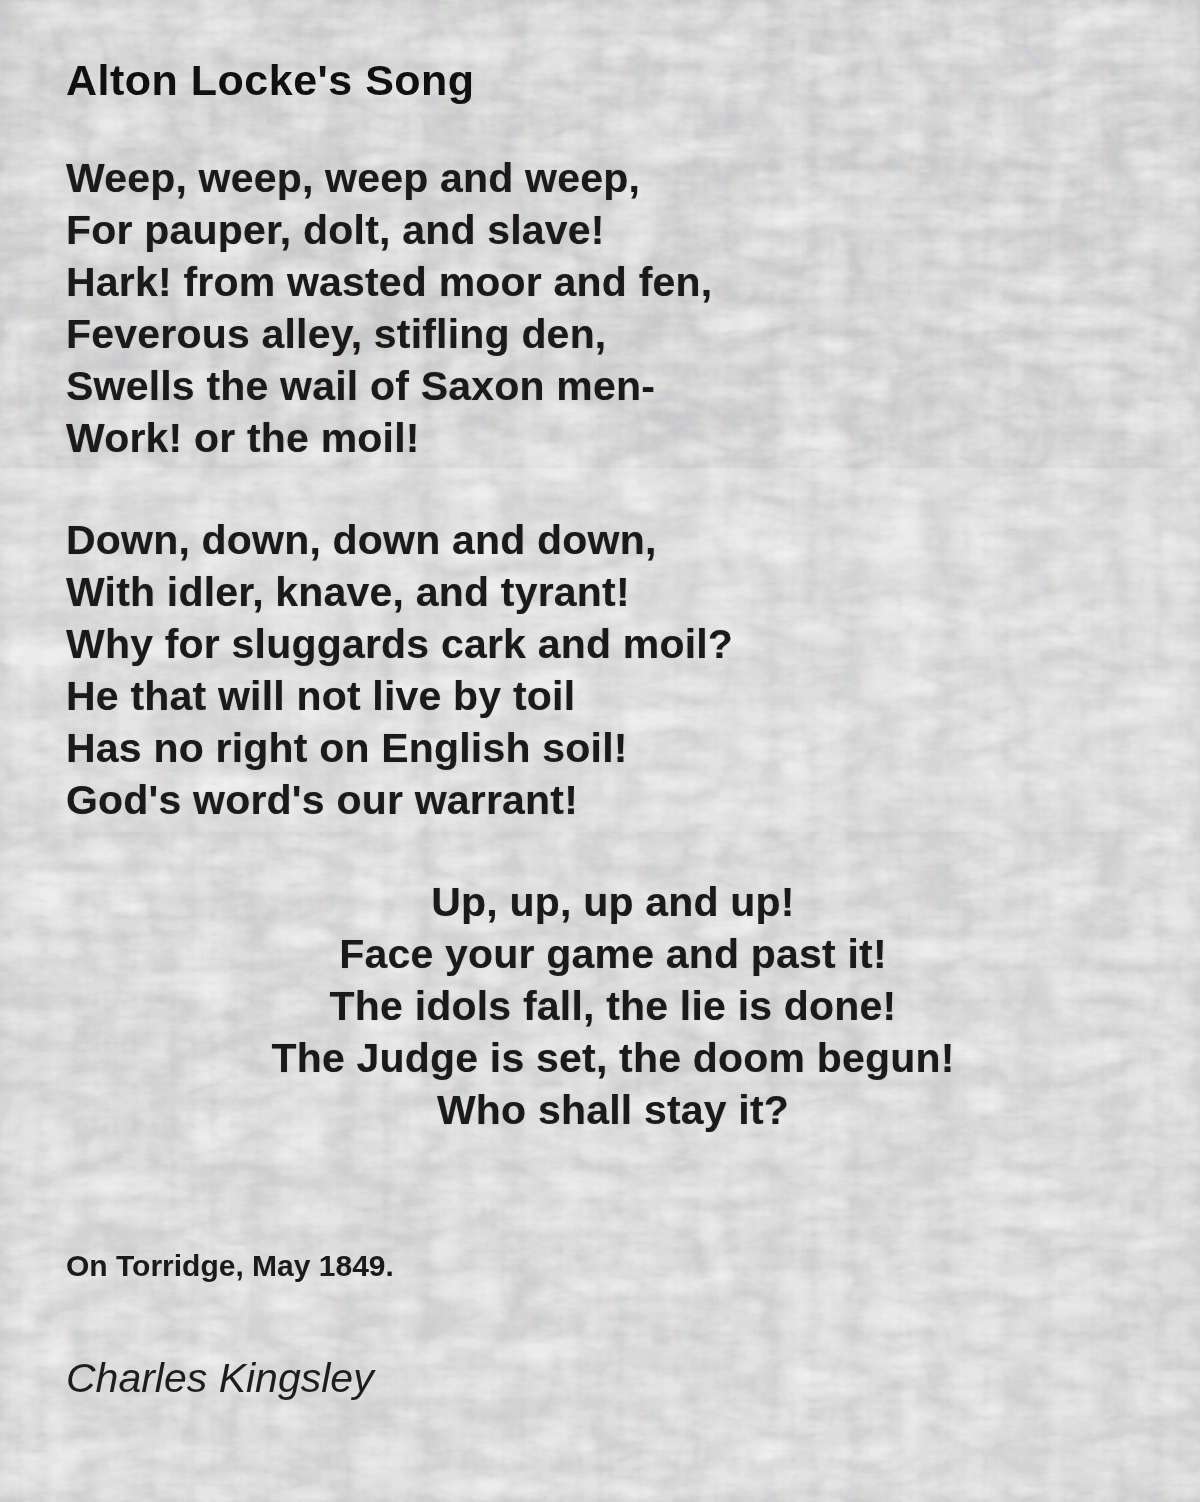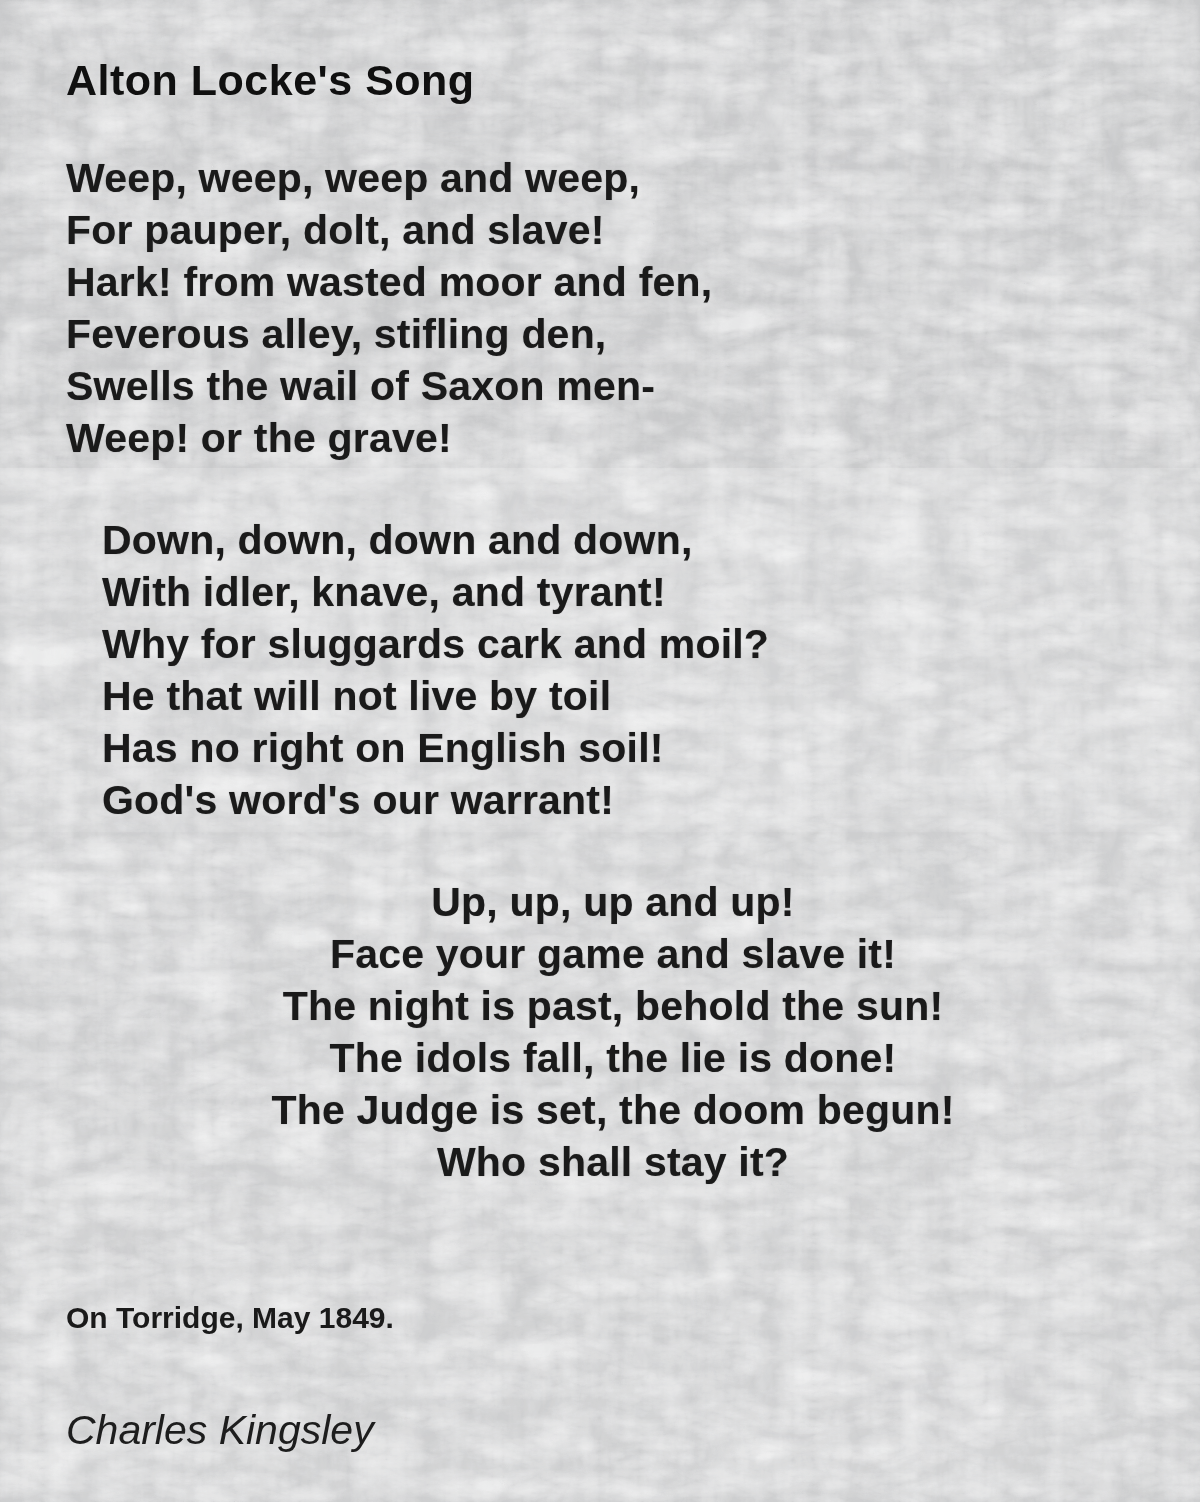--- a/index.html
+++ b/index.html
@@ -25,21 +25,21 @@
   }
   .poem-title {
     margin: 54px 0 0 0;
     font-size: 43px;
     line-height: 52px;
     font-weight: 700;
     color: #101010;
     letter-spacing: 0.5px;
   }
   .stanza { margin-top: 46px; }
-  .stanza.s2 { margin-top: 50px; margin-left: 36px; }
+  .stanza.s2 { margin-top: 50px; }
   .stanza.s3 { margin-top: 50px; text-align: center; }
   .line {
     margin: 0;
     font-size: 41px;
     font-weight: 700;
     line-height: 52px;
     letter-spacing: 0.2px;
     color: #1a1a1a;
     text-shadow: 0 0 1px rgba(20,20,20,0.35);
   }
@@ -94,36 +94,35 @@
   <div class="content">
 
     <h1 class="poem-title">Alton Locke's Song</h1>
 
     <div class="stanza s1">
       <p class="line">Weep, weep, weep and weep,</p>
       <p class="line">For pauper, dolt, and slave!</p>
       <p class="line">Hark! from wasted moor and fen,</p>
       <p class="line">Feverous alley, stifling den,</p>
       <p class="line">Swells the wail of Saxon men-</p>
-      <p class="line">Weep! or the grave!</p>
+      <p class="line">Work! or the moil!</p>
     </div>
 
     <div class="stanza s2">
       <p class="line">Down, down, down and down,</p>
       <p class="line">With idler, knave, and tyrant!</p>
       <p class="line">Why for sluggards cark and moil?</p>
       <p class="line">He that will not live by toil</p>
       <p class="line">Has no right on English soil!</p>
       <p class="line">God's word's our warrant!</p>
     </div>
 
     <div class="stanza s3">
       <p class="line">Up, up, up and up!</p>
-      <p class="line">Face your game and slave it!</p>
-      <p class="line">The night is past, behold the sun!</p>
+      <p class="line">Face your game and past it!</p>
       <p class="line">The idols fall, the lie is done!</p>
       <p class="line">The Judge is set, the doom begun!</p>
       <p class="line">Who shall stay it?</p>
     </div>
 
     <p class="footnote">On Torridge, May 1849.</p>
 
     <p class="author">Charles Kingsley</p>
 
   </div>

